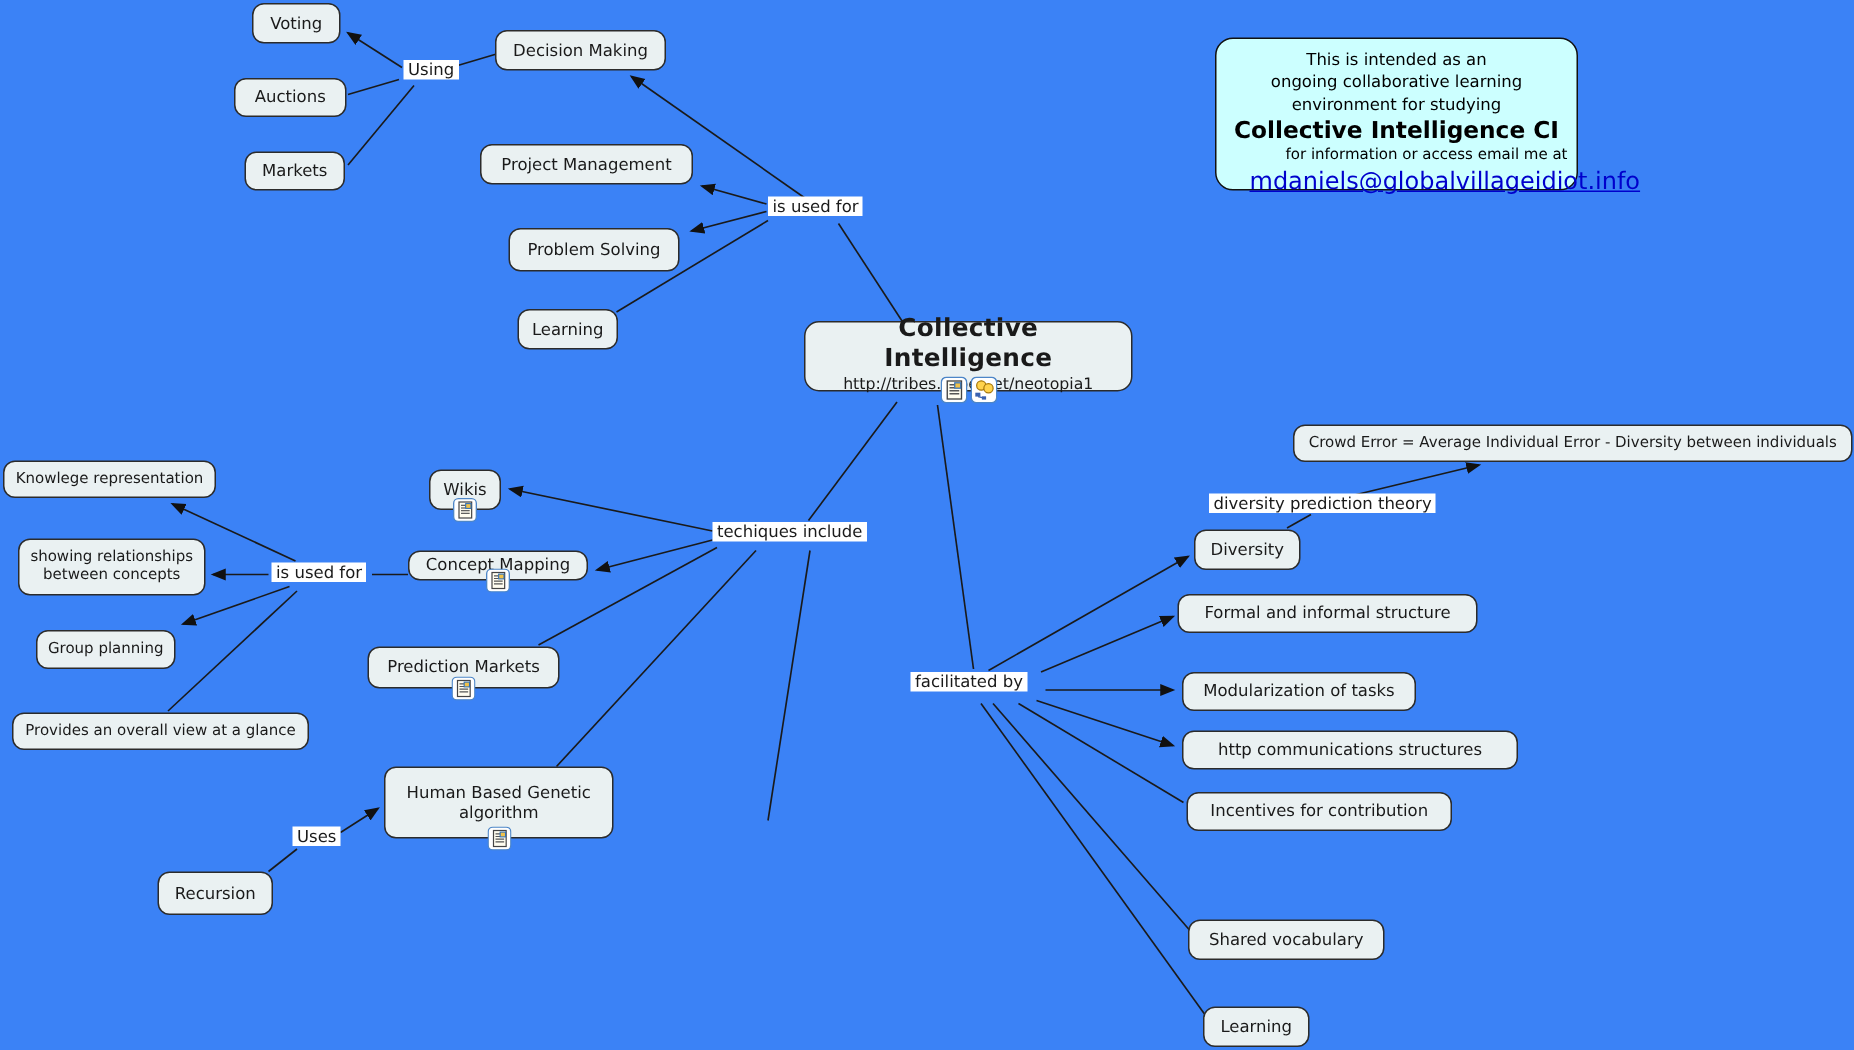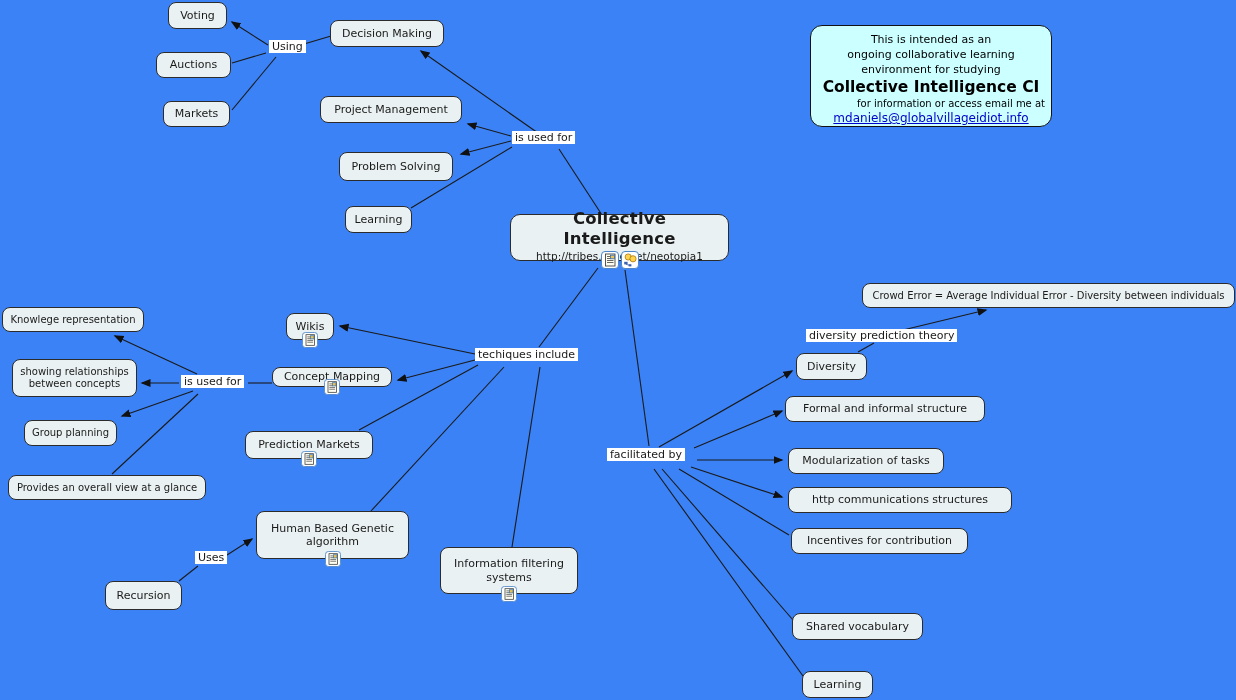--- a/index.html
+++ b/index.html
@@ -10,38 +10,38 @@
   #edges{position:absolute;left:0;top:0;width:1236px;height:700px;z-index:0;}
   .node{
     position:absolute;z-index:2;box-sizing:border-box;
     background:#eaf1f2;border:1px solid #2b2b2b;border-radius:8px;
     display:flex;align-items:center;justify-content:center;text-align:center;
     font-size:11px;line-height:1.2;padding:2px 6px;color:#1a1a1a;
   }
   .node.small{font-size:10px;}
   .node .nl{display:block;white-space:pre-line;}
   .node.nowrap .nl{white-space:nowrap;}
-  .main-node{flex-direction:column;padding:4px 8px 8px 8px;border-radius:10px;}
+  .main-node{flex-direction:column;padding:4px 8px 8px 8px;border-radius:10px;margin-left:26px;}
   .main-title{font-weight:bold;font-size:16.5px;letter-spacing:0.2px;}
   .main-url{font-size:10.5px;margin-top:1px;}
   .icon-row{position:absolute;left:50%;bottom:-9px;transform:translateX(-50%);display:flex;gap:2px;z-index:3;}
   .res-icon{display:block;}
   .node-icon{position:absolute;left:50%;bottom:-9px;transform:translateX(-50%);z-index:3;}
   .llabel{
     position:absolute;z-index:2;background:#fff;padding:0 3px;
     font-size:11px;white-space:nowrap;color:#1a1a1a;
   }
   .annotation{
     position:absolute;z-index:2;box-sizing:border-box;
     background:#ccffff;border:1px solid #111;border-radius:12px;
     text-align:center;font-size:11px;line-height:1.35;padding:7px 6px 6px 6px;color:#000;
   }
   .annotation .ann-title{font-weight:bold;font-size:15.5px;line-height:1.25;display:block;}
   .annotation .ann-small{font-size:10px;display:block;text-align:right;}
-  .annotation .email{color:#0000cc;text-decoration:underline;cursor:pointer;font-size:12px;display:inline-block;}
+  .annotation .email{color:#0000cc;text-decoration:underline;cursor:pointer;font-size:16px;display:inline-block;margin-left:16px;}
 </style>
 </head>
 <body>
 
 <div id="canvas">
 
   <svg id="edges" xmlns="http://www.w3.org/2000/svg">
     <defs>
       <marker id="arw" markerWidth="11" markerHeight="9" refX="8.5" refY="4" orient="auto" markerUnits="userSpaceOnUse">
         <path d="M0,0 L10,4 L0,8 Z" fill="#111"></path>
@@ -182,32 +182,20 @@
         <rect x="0.5" y="0.5" width="17" height="17" rx="3.5" fill="#fff" stroke="#4d86c8"></rect>
         <rect x="4.5" y="3" width="9.5" height="12" fill="#fffdf0" stroke="#444" stroke-width="0.9"></rect>
         <line x1="6" y1="5.5" x2="9.5" y2="5.5" stroke="#555" stroke-width="0.9"></line>
         <line x1="6" y1="7.5" x2="9.5" y2="7.5" stroke="#555" stroke-width="0.9"></line>
         <line x1="6" y1="9.5" x2="12.5" y2="9.5" stroke="#555" stroke-width="0.9"></line>
         <line x1="6" y1="11.5" x2="12.5" y2="11.5" stroke="#555" stroke-width="0.9"></line>
         <rect x="9.5" y="4.2" width="4" height="3.6" fill="#f0c24b" stroke="#2f6fb8" stroke-width="0.8"></rect>
       </svg>
   </div>
 
-  <div class="node" style="left:440px;top:547px;width:138px;height:47px">
-    <span class="nl">Information filtering systems</span>
-    <svg class="node-icon" width="16" height="16" viewBox="0 0 18 18">
-        <rect x="0.5" y="0.5" width="17" height="17" rx="3.5" fill="#fff" stroke="#4d86c8"></rect>
-        <rect x="4.5" y="3" width="9.5" height="12" fill="#fffdf0" stroke="#444" stroke-width="0.9"></rect>
-        <line x1="6" y1="5.5" x2="9.5" y2="5.5" stroke="#555" stroke-width="0.9"></line>
-        <line x1="6" y1="7.5" x2="9.5" y2="7.5" stroke="#555" stroke-width="0.9"></line>
-        <line x1="6" y1="9.5" x2="12.5" y2="9.5" stroke="#555" stroke-width="0.9"></line>
-        <line x1="6" y1="11.5" x2="12.5" y2="11.5" stroke="#555" stroke-width="0.9"></line>
-        <rect x="9.5" y="4.2" width="4" height="3.6" fill="#f0c24b" stroke="#2f6fb8" stroke-width="0.8"></rect>
-      </svg>
-  </div>
 
   <div class="node nowrap" style="left:105px;top:581px;width:77px;height:29px">
       <span class="nl">Recursion</span>
     </div>
 
   <div class="node small nowrap" style="left:2px;top:307px;width:142px;height:25px">
       <span class="nl">Knowlege representation</span>
     </div>
   <div class="node small" style="left:12px;top:359px;width:125px;height:38px">
       <span class="nl">showing relationships between concepts</span>

